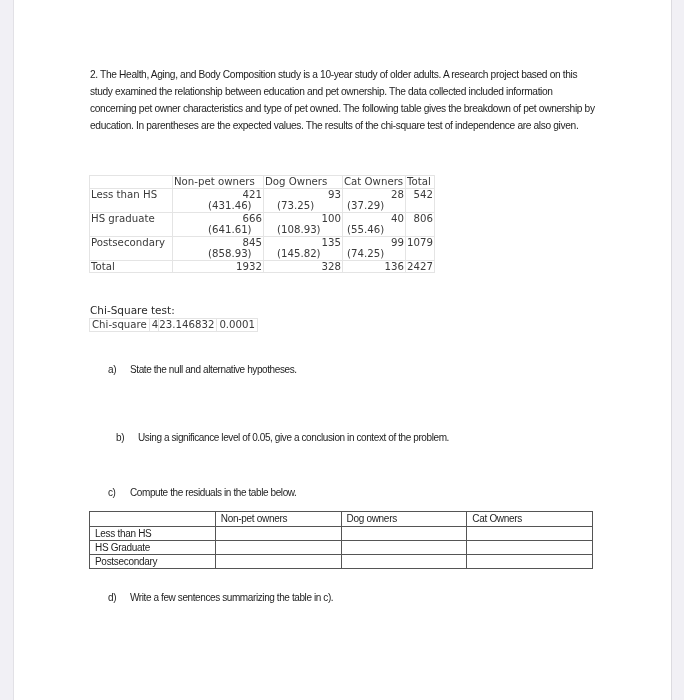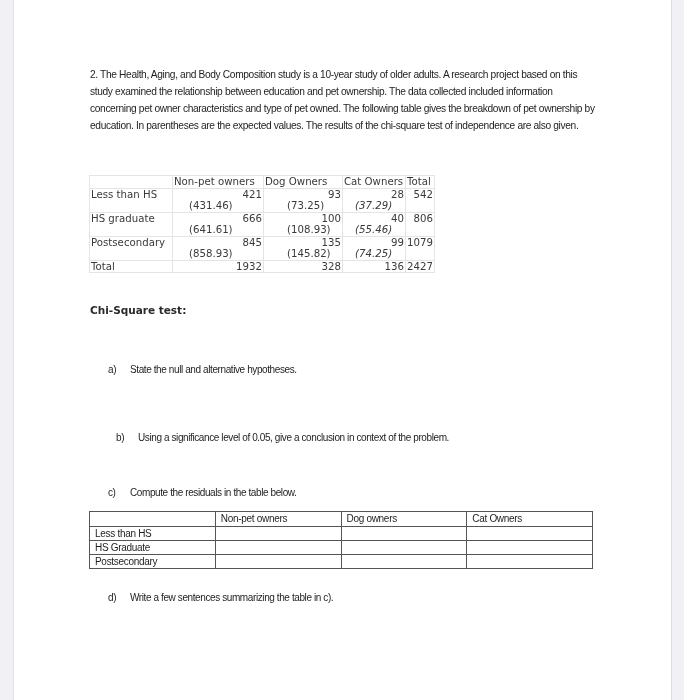--- a/index.html
+++ b/index.html
@@ -52,30 +52,30 @@
     vertical-align: top;
   }
   .ct th { text-align: left; }
   .ct td.rowlbl { text-align: left; width: 80px; }
   .ct td.num { text-align: right; margin-top: 34px; }
   .ct .c1 { width: 88px; }
   .ct .c2 { width: 76px; }
   .ct .c3 { width: 60px; }
   .ct .c4 { width: 26px; }
   .cell-line { display: block; }
-  .exp { display: block; text-align: left; padding-left: 15px; }
-  .c2 .exp { padding-left: 22px; }
-  .c3 .exp { padding-left: 11px; font-style: italic; }
+  .exp { display: block; text-align: left; padding-left: 34px; }
+  .c2 .exp { padding-left: 12px; }
+  .c3 .exp { padding-left: 3px; }
 
   .chi-title {
     position: absolute;
     left: 90px;
     top: 304px;
     font-family: "DejaVu Sans", sans-serif;
-    font-weight: bold;
+    font-weight: normal;
     font-size: 10.5px;
     color: #2a2a2a;
   }
   .chi {
     position: absolute;
     left: 89px;
     top: 318px;
     border-collapse: collapse;
     font-family: "DejaVu Sans", sans-serif;
     font-size: 10.2px;
@@ -189,20 +189,26 @@
       <td class="num c2">328</td>
       <td class="num c3">136</td>
       <td class="num c4">2427</td>
     </tr>
   </tbody>
     </table>
 
   <div class="chi-title">Chi-Square test:</div>
   <table class="chi">
     <tbody>
+    <tr>
+      <td>Chi-square</td>
+      <td style="text-align:right;padding-right:0;">4</td>
+      <td style="padding-left:0;">23.146832</td>
+      <td>0.0001</td>
+    </tr>
   </tbody>
     </table>
 
   <div class="q" style="left:108px;top:364px;">
     <span class="lbl">a)</span><span>State the null and alternative hypotheses.</span>
   </div>
   <div class="q" style="left:116px;top:432px;">
     <span class="lbl">b)</span><span>Using a significance level of 0.05, give a conclusion in context of the problem.</span>
   </div>
   <div class="q" style="left:108px;top:487px;">

